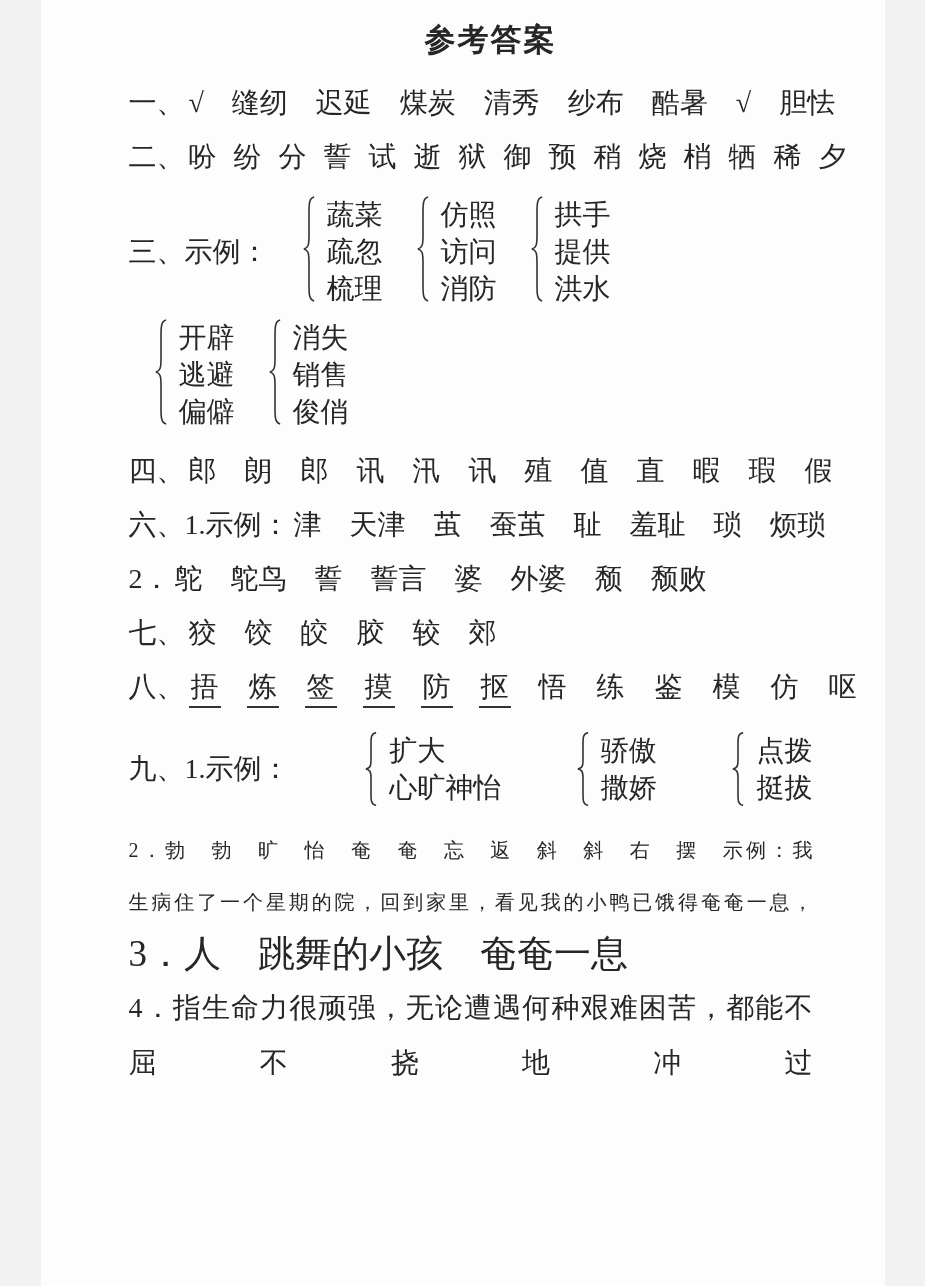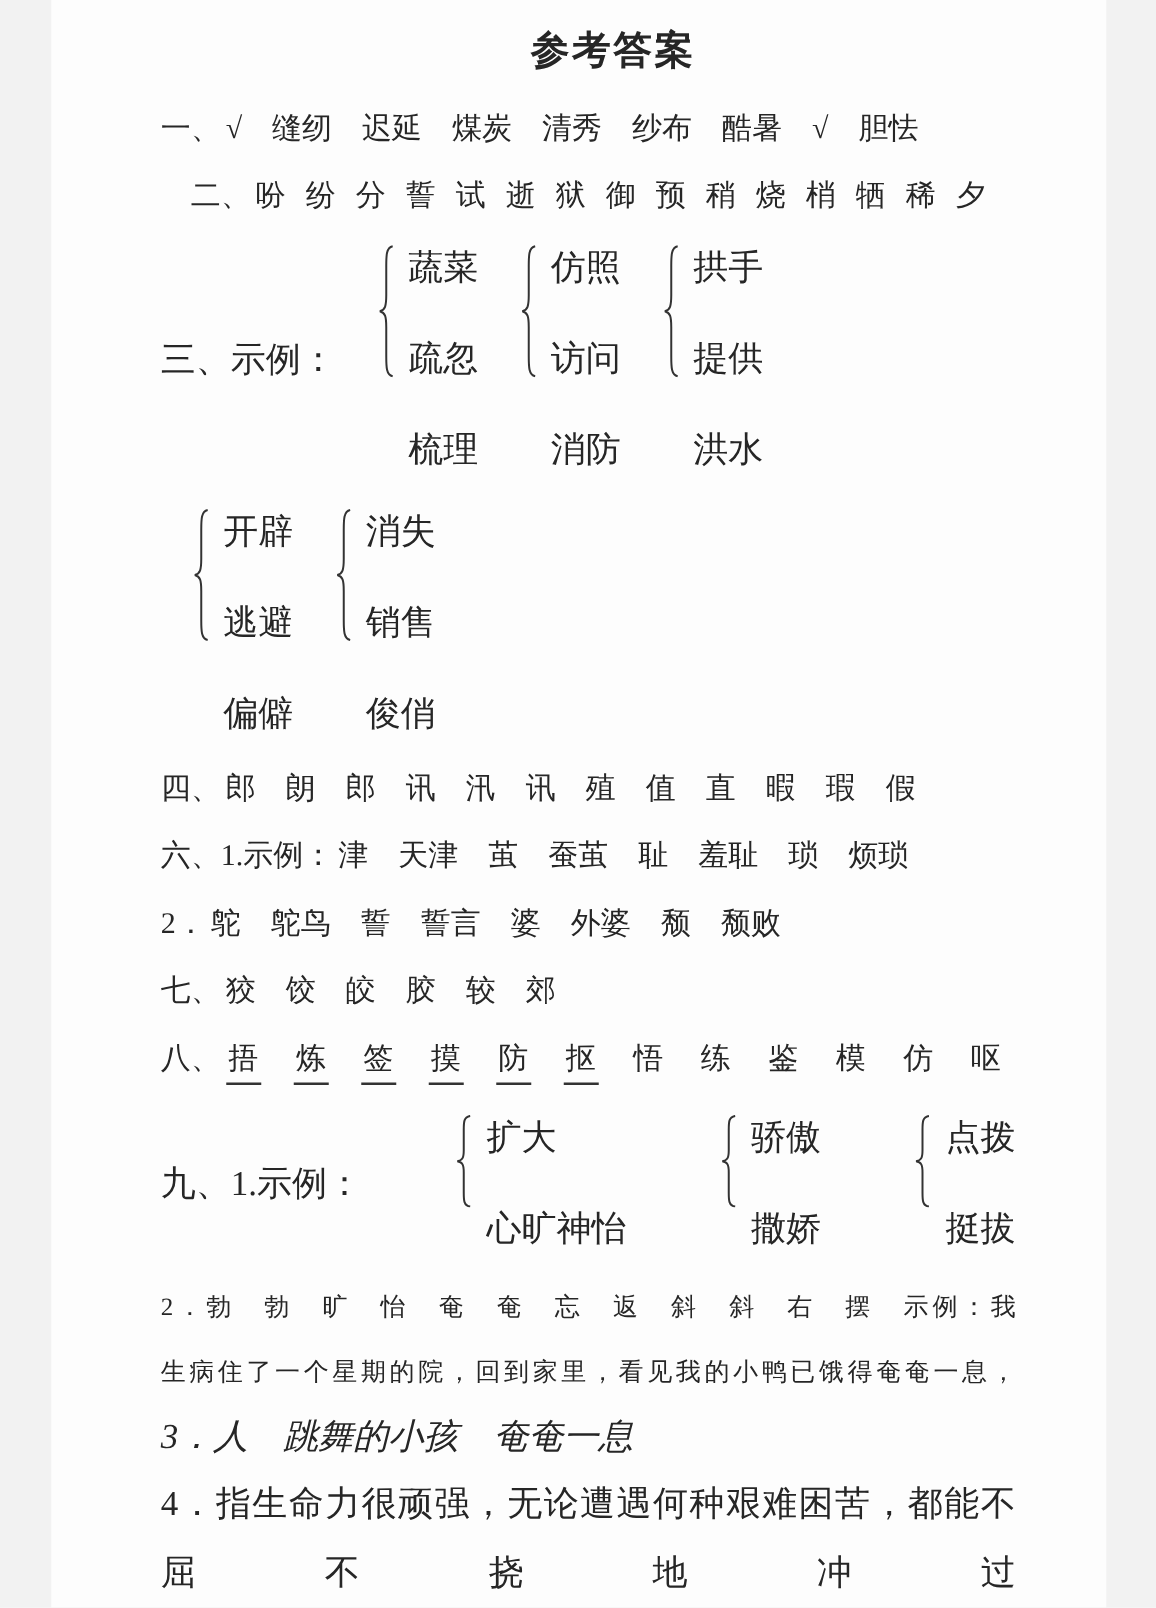--- a/index.html
+++ b/index.html
@@ -21,49 +21,48 @@
   }
   .title {
     font-size: 31px;
     font-weight: 700;
     line-height: 44px;
     text-align: center;
     letter-spacing: 2px;
     margin: 0 0 14px 40px;
   }
   .line {
-    font-size: 24px;
+    font-size: 28px;
     line-height: 54px;
     white-space: nowrap;
   }
   .line .label { margin-right: 4px; }
   .wide-gap { word-spacing: 10px; text-align: center; }
 
   
   .braces-row {
     display: flex;
     align-items: center;
     gap: 34px;
     font-size: 28px;
     margin: 0;
   }
   .braces-row.row1 { margin-top: 12px; }
-  .braces-row.row2 { margin-top: 28px; margin-left: 26px; }
+  .braces-row.row2 { margin-top: 12px; margin-left: 26px; }
   .brace-group {
     display: flex;
     align-items: stretch;
     gap: 12px;
   }
   .brace { display: flex; align-items: stretch; }
   .brace svg { display: block; }
   .bwords {
     display: flex;
     flex-direction: column;
     justify-content: space-around;
-    gap: 36px;
   }
   .bwords .bw { line-height: 37px; white-space: nowrap; }
   .bwords-2 .bw { line-height: 37px; }
 
   
   .char {
     display: inline-block;
     line-height: 36px;
     margin-right: 26px;
     padding: 0 2px 1px 2px;
@@ -71,21 +70,21 @@
   .char.u { border-bottom: 2px solid #333; }
 
   
   .sec9 { margin-top: 18px; }
   .para { margin-top: 18px; }
   .para-line {
     font-size: 20px;
     line-height: 52px;
   }
   .jfull { text-align: justify; text-align-last: justify; }
-  .line-52 { font-size: 28px; line-height: 52px; white-space: nowrap; font-style: italic; }
+  .line-52 { font-size: 37px; line-height: 52px; white-space: nowrap; }
   .line-55 { font-size: 28px; line-height: 55px; }
 </style>
 </head>
 <body>
 
 <div class="page">
 
   <h1 class="title">参考答案</h1>
 
   <div class="line"><span class="label">一、</span><span>√　缝纫　迟延　煤炭　清秀　纱布　酷暑　√　胆怯</span></div>

